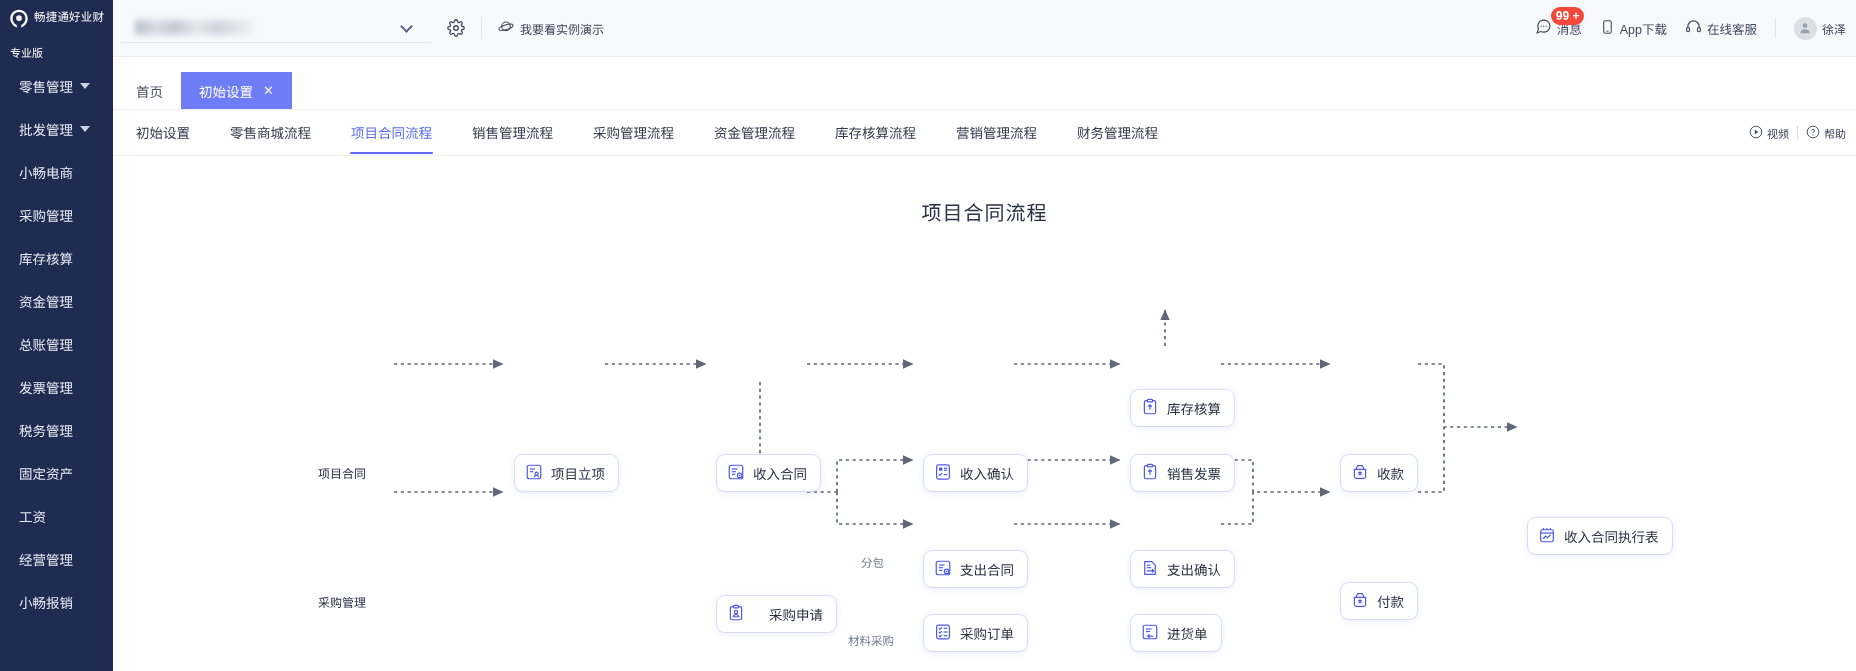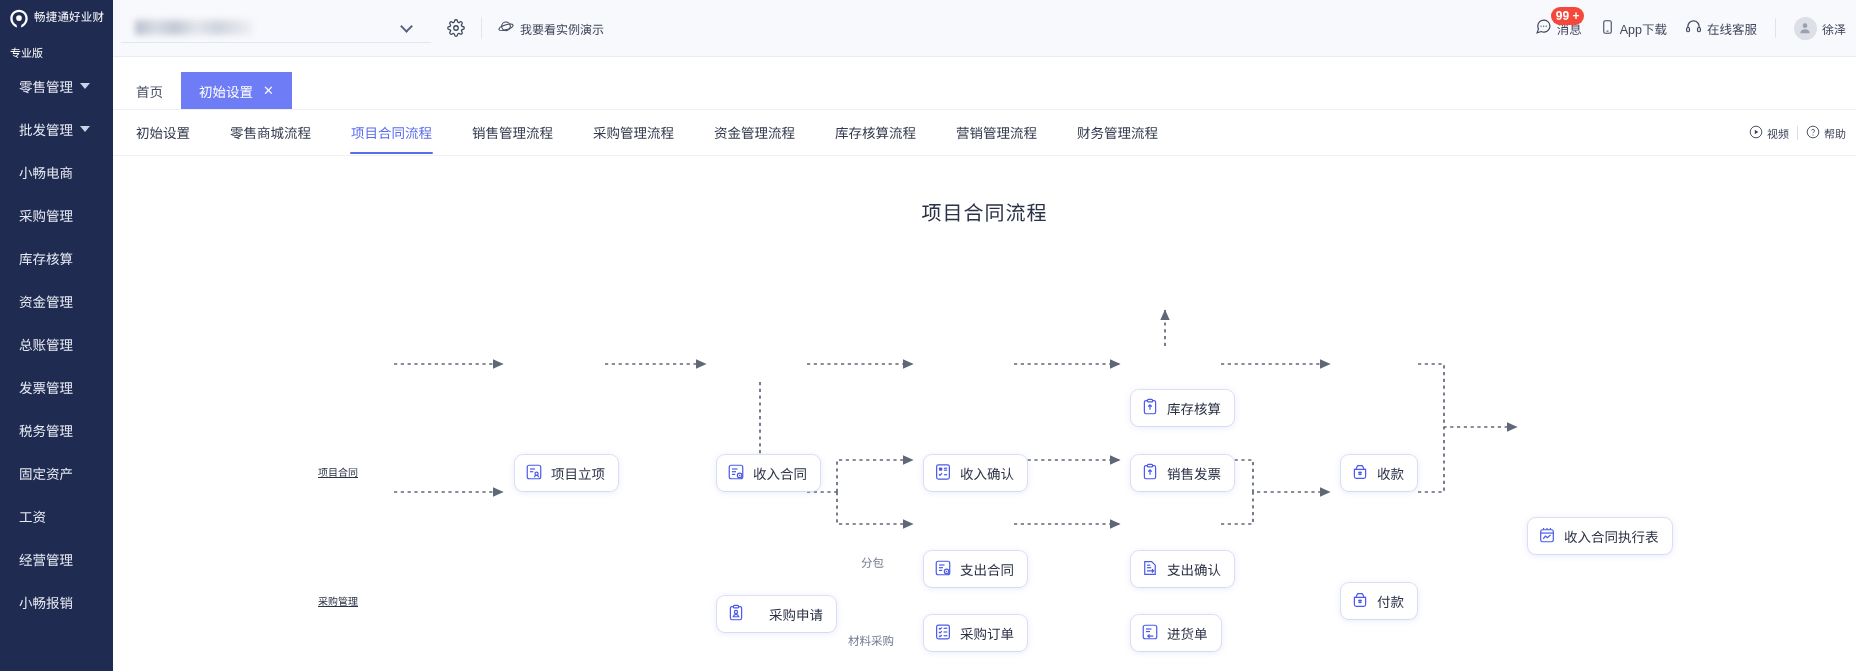--- a/index.html
+++ b/index.html
@@ -217,24 +217,23 @@
     gap: 8px;
     font-size: 13.5px;
     color: #2b3245;
     white-space: nowrap;
     cursor: pointer;
     z-index: 5;
   }
   .node svg { flex: 0 0 18px; }
   .rowlabel {
     position: absolute;
-    font-size: 10px;
+    font-size: 12px;
     color: #2b3245;
     white-space: nowrap;
-    text-decoration: underline;
   }
   .edgelabel {
     position: absolute;
     font-size: 11.5px;
     color: #737b8f;
     white-space: nowrap;
   }
 </style>
 </head>
 <body>

